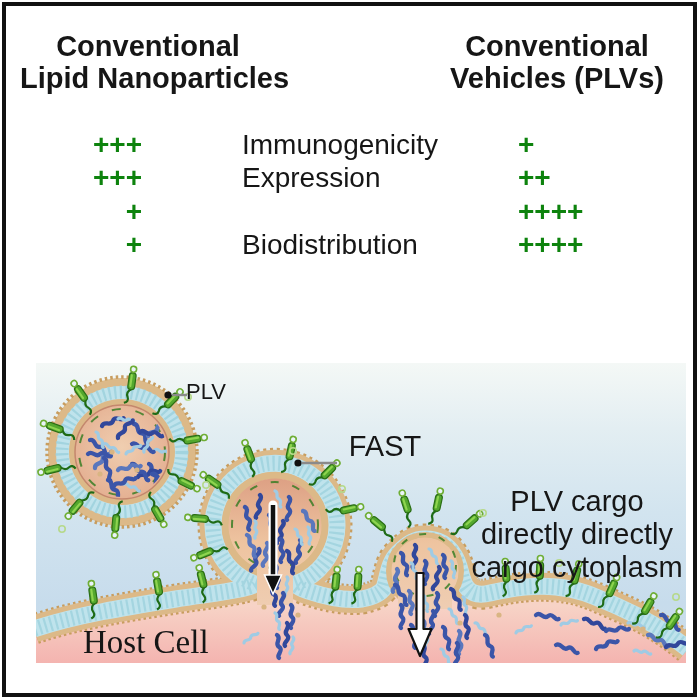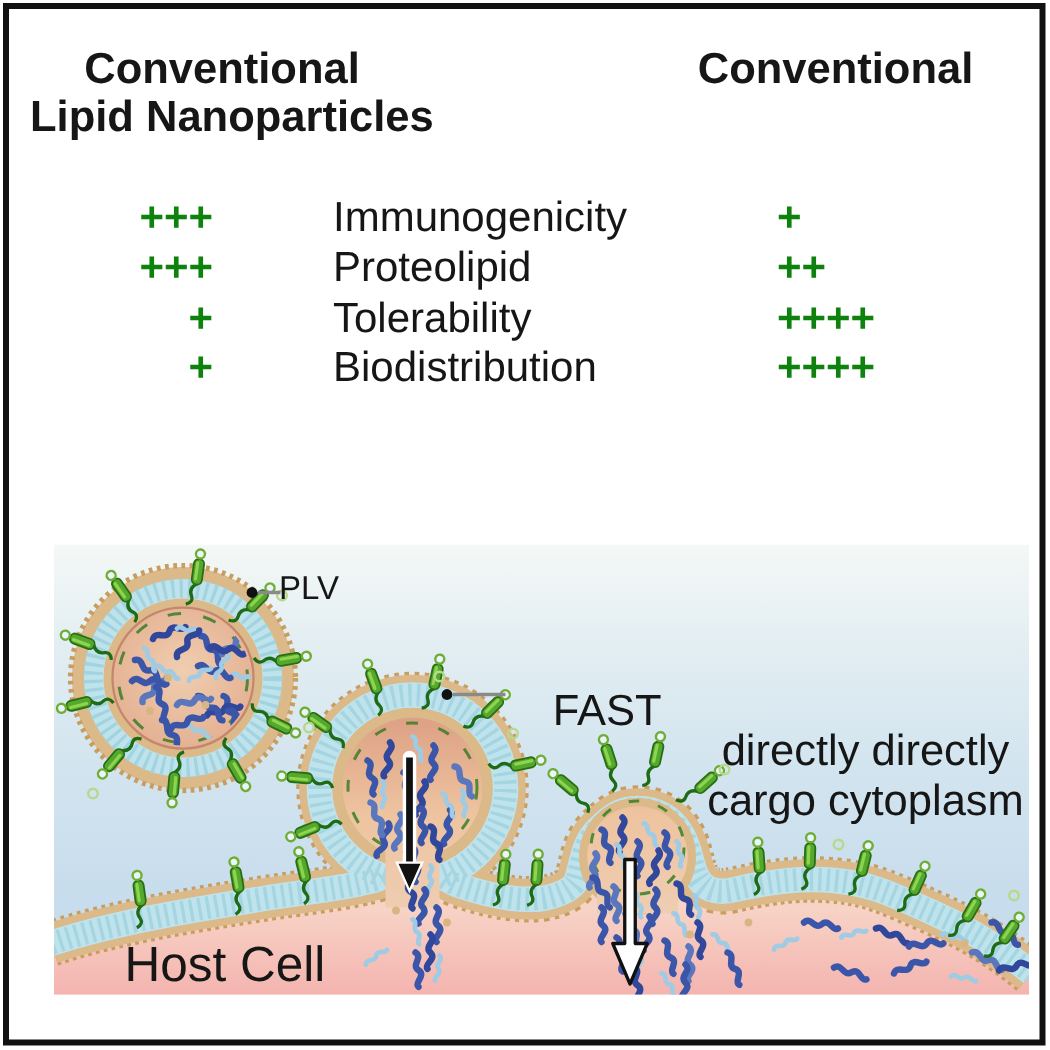--- a/index.html
+++ b/index.html
@@ -4,56 +4,56 @@
 <style>
   html,body{margin:0;padding:0;background:#ffffff;}
   #figure{position:relative;width:700px;height:700px;background:#ffffff;overflow:hidden;
           font-family:"Liberation Sans", sans-serif;color:#161616;}
   #frame{position:absolute;left:2px;top:2px;right:3px;bottom:3px;border:4px solid #111;}
   .hdr{position:absolute;text-align:center;font-weight:bold;font-size:29px;line-height:32px;white-space:nowrap;}
   #hdr-left{left:20px;top:30px;width:256px;}
   #hdr-right{left:429px;top:30px;width:256px;}
   .cmp-row{position:absolute;height:34px;line-height:34px;font-size:28px;}
   .plus-l{position:absolute;left:40px;width:102px;text-align:right;font-weight:bold;}
-  .metric{position:absolute;left:222px;white-space:nowrap;}
+  .metric{position:absolute;left:242px;white-space:nowrap;}
   .plus-r{position:absolute;left:518px;width:130px;text-align:left;font-weight:bold;}
   #illus{position:absolute;left:36px;top:363px;width:650px;height:300px;}
   .lbl{position:absolute;white-space:nowrap;}
   #lbl-plv{left:186px;top:379px;font-size:22px;}
-  #lbl-fast{left:329px;top:430px;width:112px;text-align:right;font-size:29px;line-height:33px;margin-top:28px;}
+  #lbl-fast{left:329px;top:430px;width:112px;text-align:center;font-size:29px;line-height:33px;}
   #lbl-cargo{left:468px;top:485px;width:218px;text-align:center;font-size:29px;line-height:33px;}
-  #lbl-host{left:83px;top:624px;font-size:33px;}
+  #lbl-host{left:83px;top:624px;font-size:33px;font-family:Liberation Serif, serif;}
 </style>
 </head>
 <body>
 
 <div id="figure">
   <div id="frame"></div>
 
   <div id="hdr-left" class="hdr">
     <div>Conventional</div>
     <div>Lipid Nanoparticles</div>
   </div>
   <div id="hdr-right" class="hdr">
     <div>Conventional</div>
+    <div>Vehicles (PLVs)</div>
   </div>
 
   <div class="cmp-row" style="top:128px;left:0;width:700px;">
     <span class="plus-l plusc" style="color: rgb(13, 131, 13);">+++</span>
     <span class="metric">Immunogenicity</span>
     <span class="plus-r plusc" style="color: rgb(13, 131, 13);">+</span>
   </div>
   <div class="cmp-row" style="top:161px;left:0;width:700px;">
     <span class="plus-l plusc" style="color: rgb(13, 131, 13);">+++</span>
-    <span class="metric">Proteolipid</span>
+    <span class="metric">Expression</span>
     <span class="plus-r plusc" style="color: rgb(13, 131, 13);">++</span>
   </div>
   <div class="cmp-row" style="top:195px;left:0;width:700px;">
     <span class="plus-l plusc" style="color: rgb(13, 131, 13);">+</span>
-    <span class="metric">Tolerability</span>
     <span class="plus-r plusc" style="color: rgb(13, 131, 13);">++++</span>
   </div>
   <div class="cmp-row" style="top:228px;left:0;width:700px;">
     <span class="plus-l plusc" style="color: rgb(13, 131, 13);">+</span>
     <span class="metric">Biodistribution</span>
     <span class="plus-r plusc" style="color: rgb(13, 131, 13);">++++</span>
   </div>
 
   <svg id="illus" viewBox="0 0 650 300">
     <defs>
@@ -307,17 +307,18 @@
       <line x1="266" y1="100" x2="301" y2="100" stroke="#8a8a8a" stroke-width="2.4"></line>
       <circle cx="262" cy="100" r="3.6" fill="#111"></circle>
     </g>
   </svg>
 
   <div id="lbl-plv" class="lbl">PLV</div>
   <div id="lbl-fast" class="lbl">
     <div>FAST</div>
   </div>
   <div id="lbl-cargo" class="lbl">
+    <div>PLV cargo</div>
     <div>directly directly</div>
     <div>cargo cytoplasm</div>
   </div>
   <div id="lbl-host" class="lbl">Host Cell</div>
 </div>
 
 </body></html>

